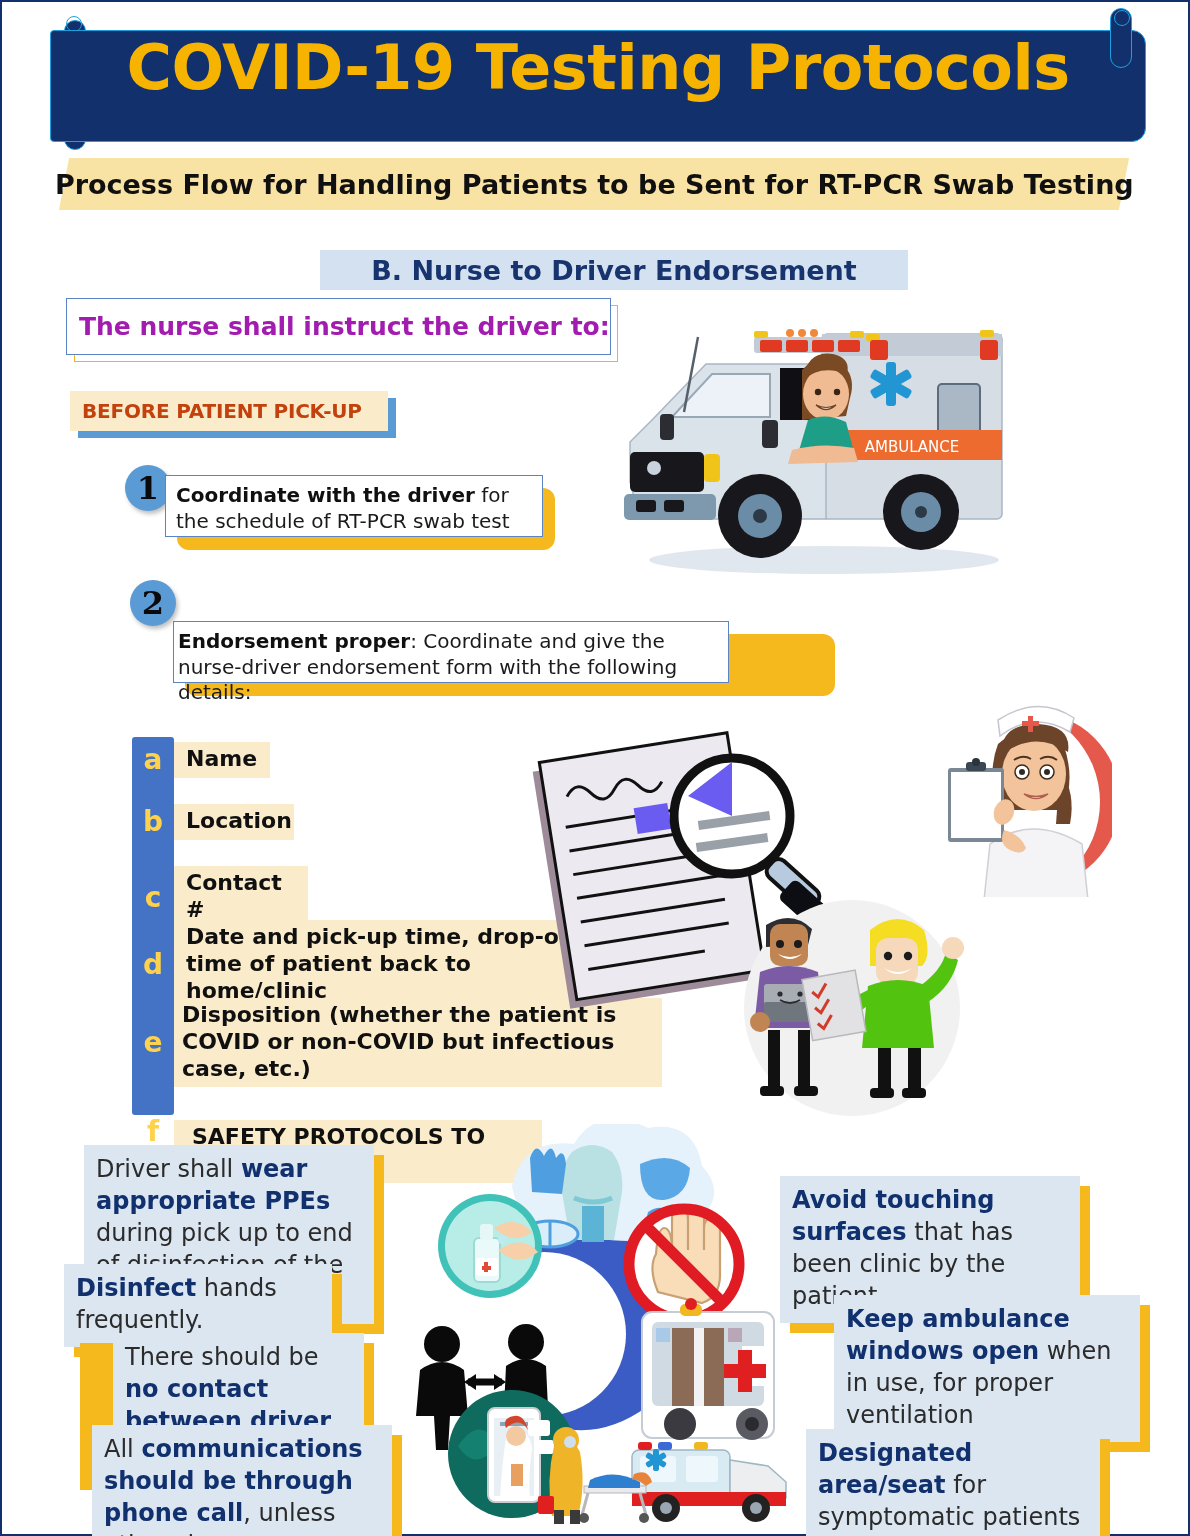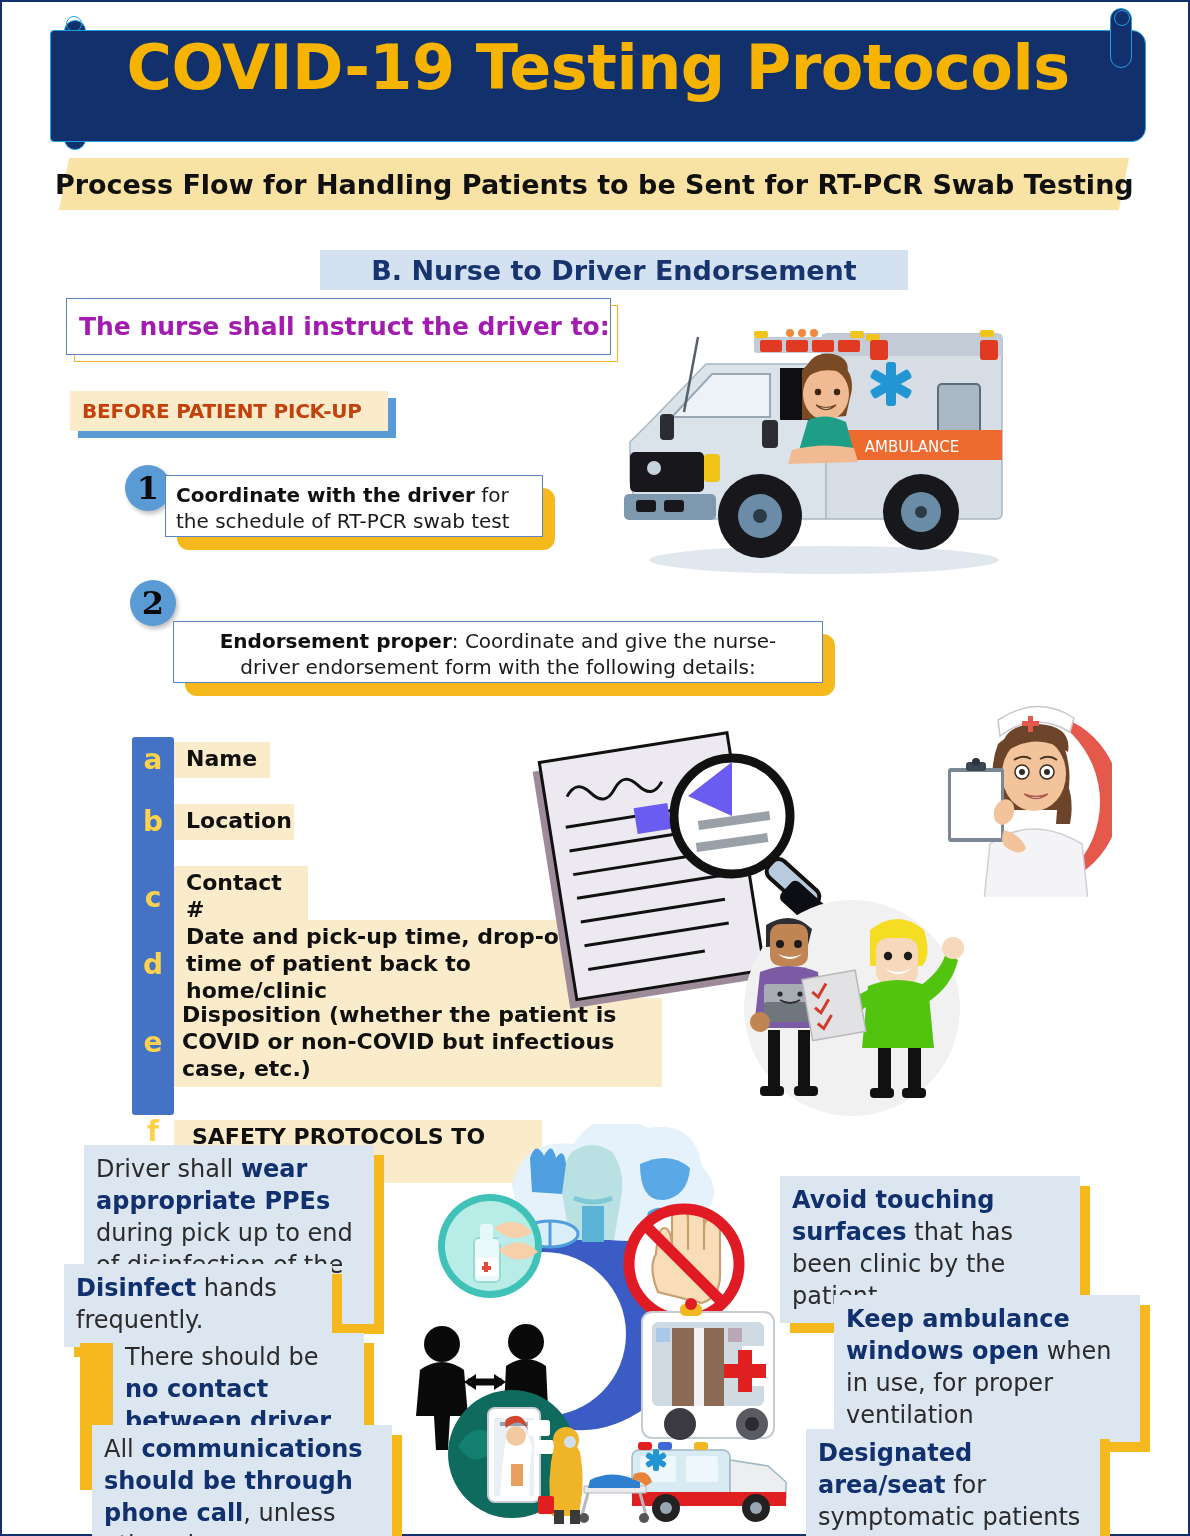--- a/index.html
+++ b/index.html
@@ -104,21 +104,21 @@
   #step2-circle { left: 128px; top: 578px; }
 
   .step-shadow { position: absolute; background: #f5b91d; border-radius: 12px; }
   .step-box { position: absolute; background: #fff; border: 1.2px solid #5b84c4; }
   .step-text { font-size: 20px; color: #1b1b1b; line-height: 1.28; font-family: "DejaVu Sans", sans-serif; }
   .step-text b { font-weight: bold; color: #101010; }
 
   #step1-shadow { left: 175px; top: 486px; width: 378px; height: 62px; }
   #step1-box { left: 163px; top: 473px; width: 378px; height: 62px; padding: 7px 10px; }
   #step2-shadow { left: 183px; top: 632px; width: 650px; height: 62px; }
-  #step2-box { left: 171px; top: 619px; width: 650px; height: 62px; padding: 7px 18px; text-align: center; }
+  #step2-box { left: 171px; top: 619px; width: 556px; height: 62px; padding: 7px 4px; }
 
   
   .letter-bar {
     position: absolute; left: 130px; top: 735px; width: 42px; height: 378px;
     background: #4472c4; border-radius: 3px;
   }
   .letter-row { position: absolute; display: flex; align-items: center; }
   .letter-char {
     width: 42px; text-align: center;
     font-size: 28px; font-weight: bold; color: #ffd24d;

